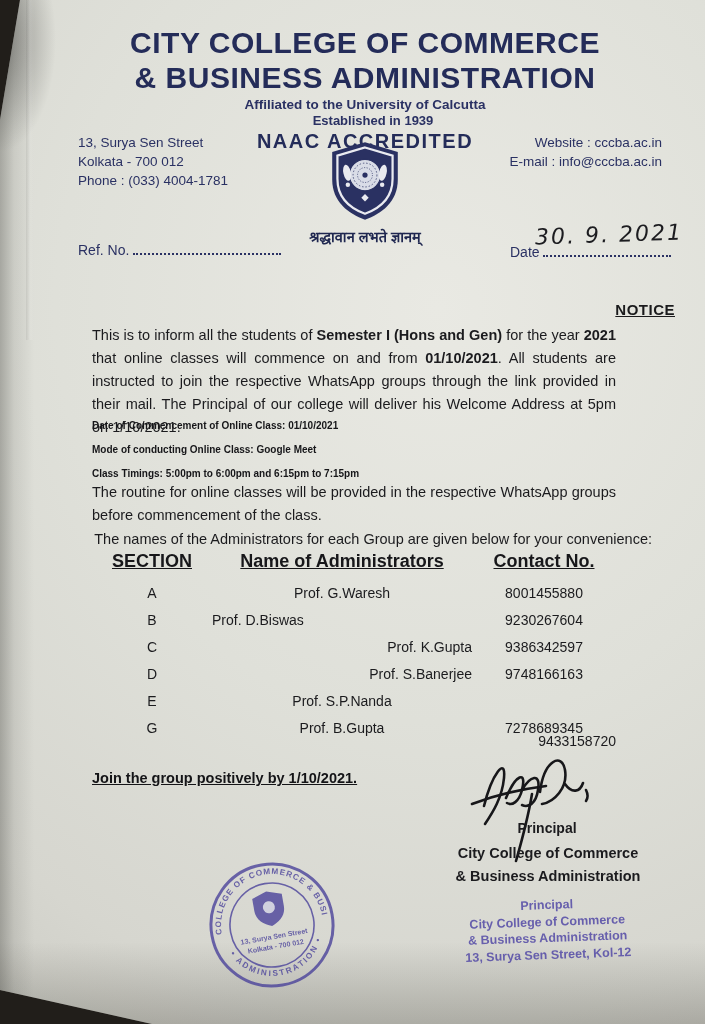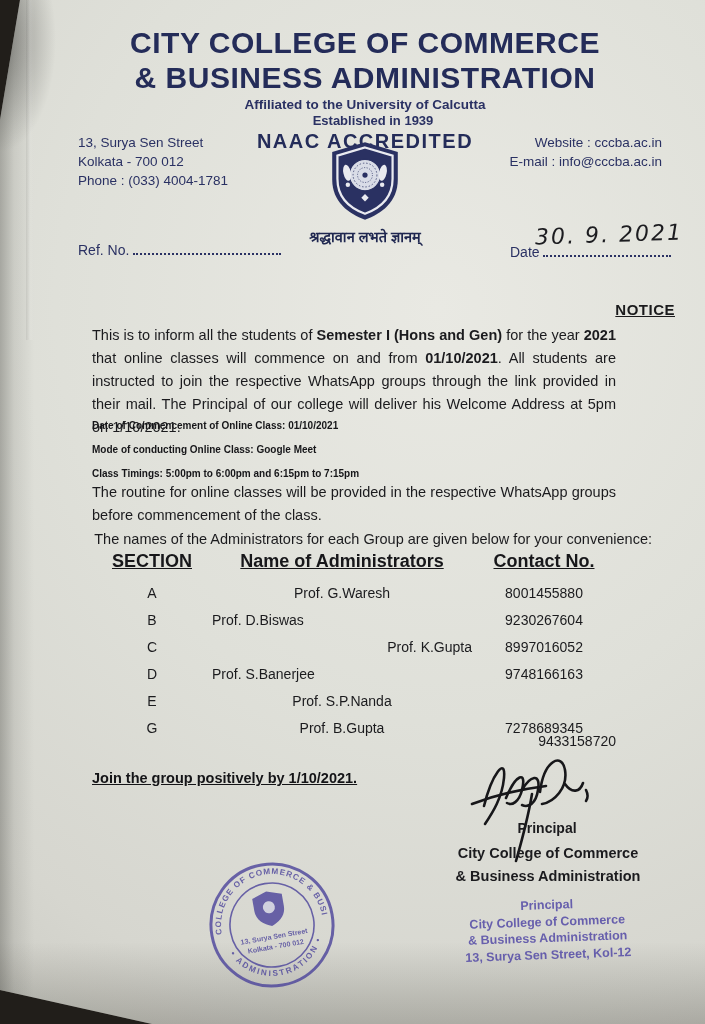--- a/index.html
+++ b/index.html
@@ -125,25 +125,25 @@
       <div class="tbl-c" style="width:144px;text-align:center;">8001455880</div>
     </div>
     <div style="display:flex;height:27px;">
       <div class="tbl-c" style="width:120px;text-align:center;">B</div>
       <div class="tbl-c" style="width:260px;text-align:left;">Prof. D.Biswas</div>
       <div class="tbl-c" style="width:144px;text-align:center;">9230267604</div>
     </div>
     <div style="display:flex;height:27px;">
       <div class="tbl-c" style="width:120px;text-align:center;">C</div>
       <div class="tbl-c" style="width:260px;text-align:right;">Prof. K.Gupta</div>
-      <div class="tbl-c" style="width:144px;text-align:center;">8997016052</div>
+      <div class="tbl-c" style="width:144px;text-align:center;">9386342597</div>
     </div>
     <div style="display:flex;height:27px;">
       <div class="tbl-c" style="width:120px;text-align:center;">D</div>
-      <div class="tbl-c" style="width:260px;text-align:left;">Prof. S.Banerjee</div>
+      <div class="tbl-c" style="width:260px;text-align:right;">Prof. S.Banerjee</div>
       <div class="tbl-c" style="width:144px;text-align:center;">9748166163</div>
     </div>
     <div style="display:flex;height:27px;">
       <div class="tbl-c" style="width:120px;text-align:center;">E</div>
       <div class="tbl-c" style="width:260px;text-align:center;">Prof. S.P.Nanda</div>
       <div class="tbl-c" style="width:144px;text-align:right;margin-top:40px;">9433158720</div>
     </div>
     <div style="display:flex;height:27px;">
       <div class="tbl-c" style="width:120px;text-align:center;">G</div>
       <div class="tbl-c" style="width:260px;text-align:center;">Prof. B.Gupta</div>

